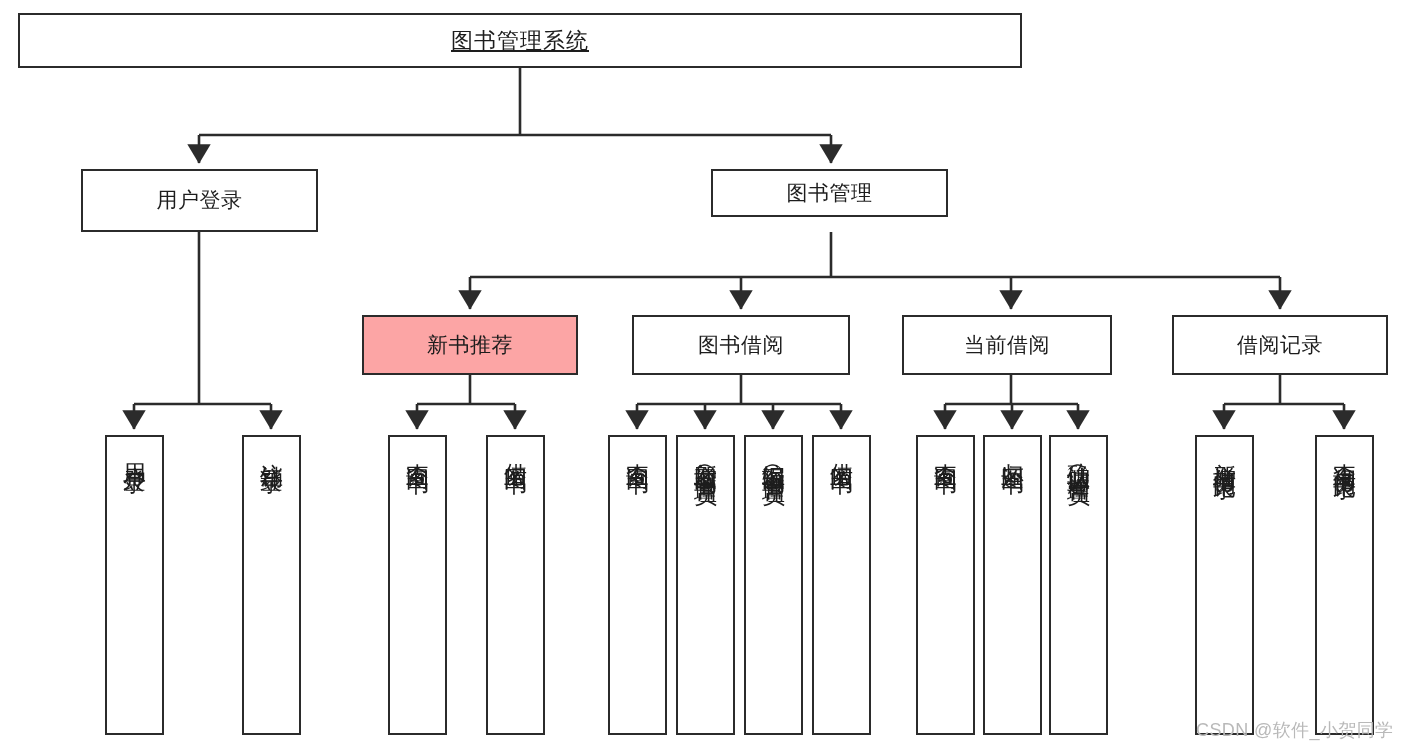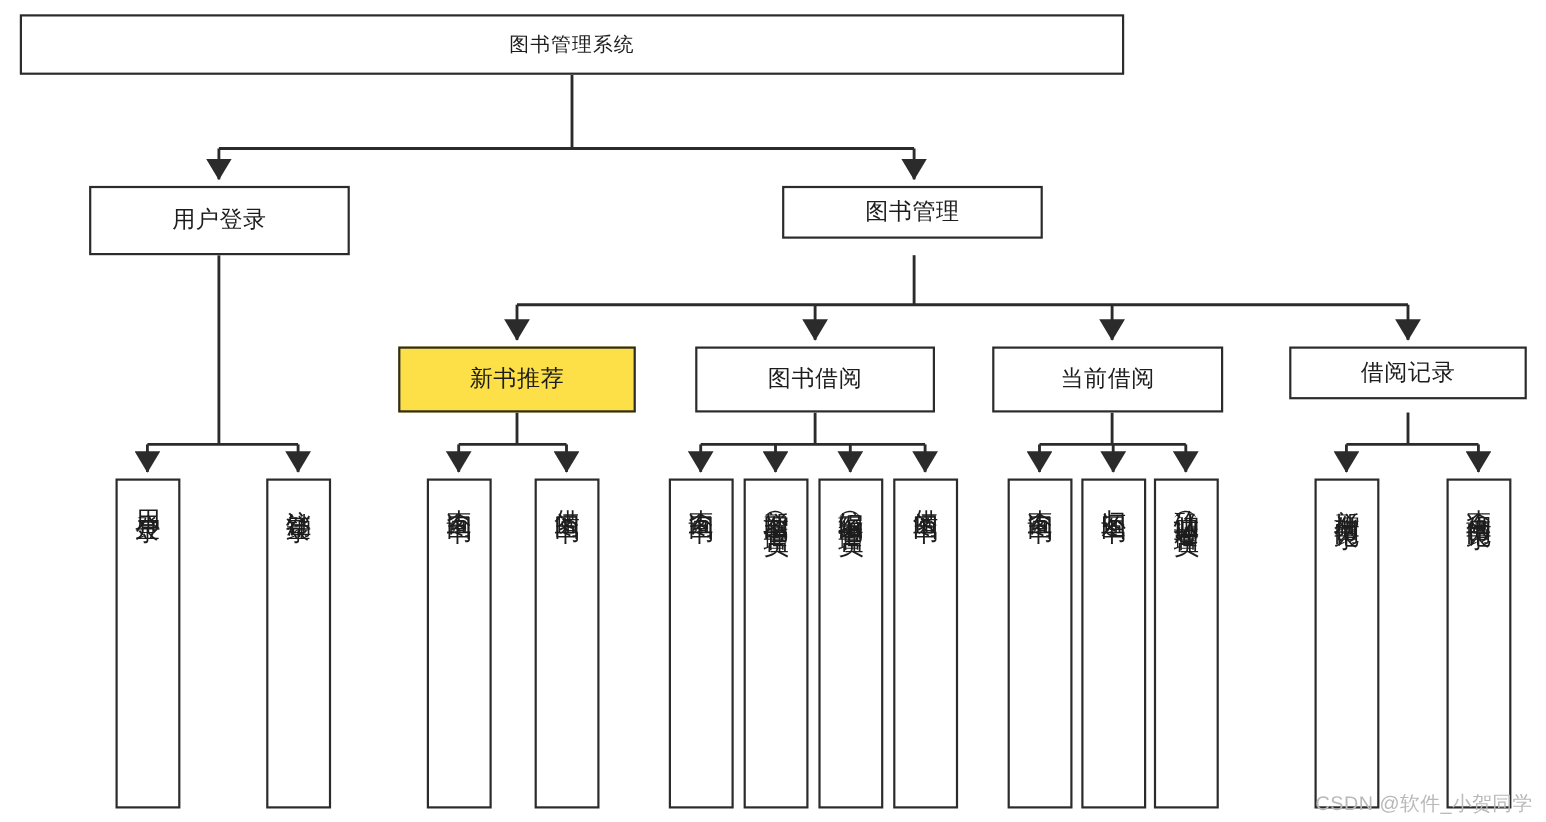--- a/index.html
+++ b/index.html
@@ -39,22 +39,23 @@
     color: #1d1d1d;
     line-height: 1.18;
     text-align: center;
     white-space: pre;
   }
   .node.horiz .node-label {
     font-size: 21px;
     letter-spacing: 0.5px;
   }
   .node.root .node-label {
-    font-size: 18px;
+    font-size: 22px;
     letter-spacing: 1px;
+    text-decoration: underline;
   }
   .node.vert {
     align-items: flex-start;
     justify-content: center;
     padding-top: 8px;
   }
   .node.vert .node-label {
     font-size: 23px;
     writing-mode: vertical-rl;
     text-orientation: upright;
@@ -143,30 +144,30 @@
     <span class="node-label" style="color: rgb(29, 29, 29);">图书管理系统</span>
   </div>
 
   <div class="node horiz" style="left: 81px; top: 169px; width: 237px; height: 63px; border-color: rgb(43, 43, 43); background: rgb(255, 255, 255);">
     <span class="node-label" style="color: rgb(29, 29, 29);">用户登录</span>
   </div>
   <div class="node horiz" style="left: 711px; top: 169px; width: 237px; height: 48px; border-color: rgb(43, 43, 43); background: rgb(255, 255, 255);">
     <span class="node-label" style="color: rgb(29, 29, 29);">图书管理</span>
   </div>
 
-  <div class="node horiz" style="left: 362px; top: 315px; width: 216px; height: 60px; border-color: rgb(43, 43, 43); background: #fde047;">
+  <div class="node horiz" style="left: 362px; top: 315px; width: 216px; height: 60px; border-color: rgb(43, 43, 43); background: #fca5a5;">
     <span class="node-label" style="color: rgb(29, 29, 29);">新书推荐</span>
   </div>
   <div class="node horiz" style="left: 632px; top: 315px; width: 218px; height: 60px; border-color: rgb(43, 43, 43); background: rgb(255, 255, 255);">
     <span class="node-label" style="color: rgb(29, 29, 29);">图书借阅</span>
   </div>
   <div class="node horiz" style="left: 902px; top: 315px; width: 210px; height: 60px; border-color: rgb(43, 43, 43); background: rgb(255, 255, 255);">
     <span class="node-label" style="color: rgb(29, 29, 29);">当前借阅</span>
   </div>
-  <div class="node horiz" style="left: 1172px; top: 315px; width: 216px; height: 48px; border-color: rgb(43, 43, 43); background: rgb(255, 255, 255);">
+  <div class="node horiz" style="left: 1172px; top: 315px; width: 216px; height: 60px; border-color: rgb(43, 43, 43); background: rgb(255, 255, 255);">
     <span class="node-label" style="color: rgb(29, 29, 29);">借阅记录</span>
   </div>
 
   <div class="node vert" style="left: 105px; top: 435px; width: 59px; height: 300px; border-color: rgb(43, 43, 43); background: rgb(255, 255, 255);">
     <span class="node-label" style="color: rgb(29, 29, 29);">用户登录</span>
   </div>
   <div class="node vert" style="left: 242px; top: 435px; width: 59px; height: 300px; border-color: rgb(43, 43, 43); background: rgb(255, 255, 255);">
     <span class="node-label" style="color: rgb(29, 29, 29);">注销登录</span>
   </div>
   <div class="node vert" style="left: 388px; top: 435px; width: 59px; height: 300px; border-color: rgb(43, 43, 43); background: rgb(255, 255, 255);">

